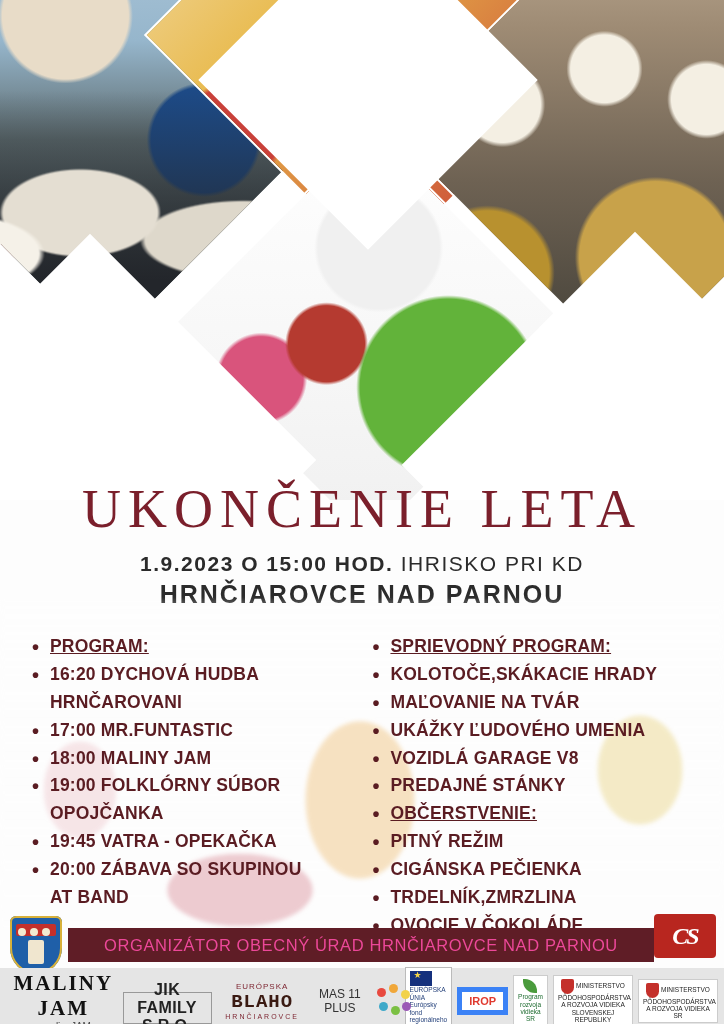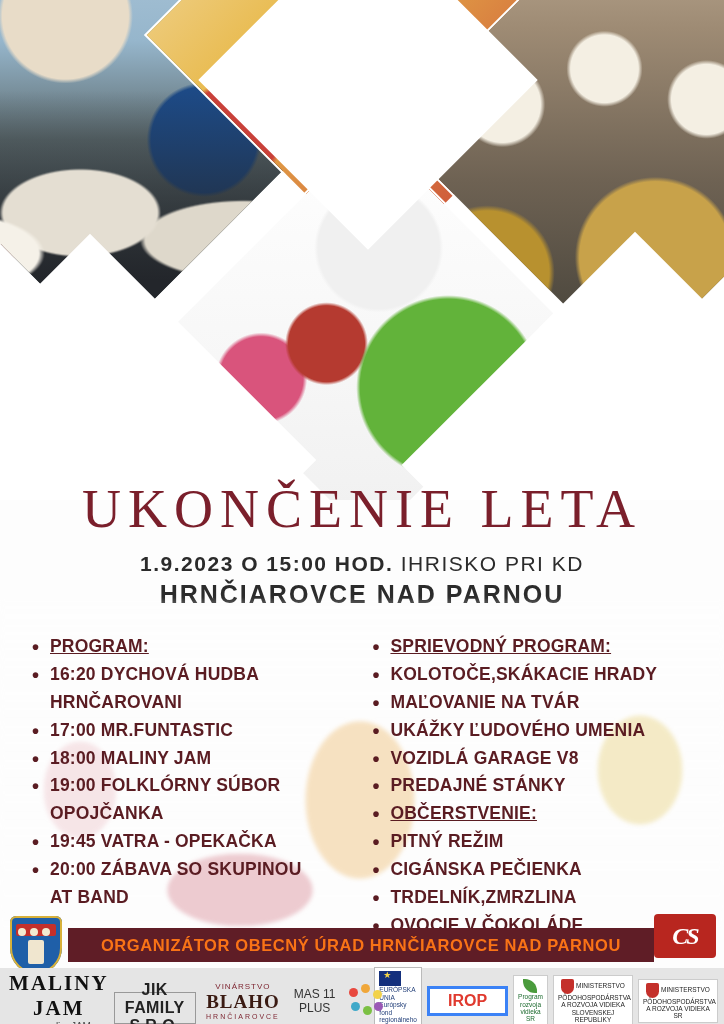--- a/index.html
+++ b/index.html
@@ -223,26 +223,26 @@
   ul.plist li.cont::before { content: ""; }
 
   
   .org-band {
     position: absolute;
     left: 68px;
     top: 928px;
     width: 586px;
     height: 34px;
     background: #5f1d26;
-    color: #f97316;
+    color: #ec4899;
     display: flex;
     align-items: center;
     justify-content: center;
     font-size: 16.5px;
-    font-weight: 700;
+    font-weight: 400;
     letter-spacing: 0.6px;
   }
 
   
   .crest {
     position: absolute;
     left: 10px;
     top: 916px;
     width: 52px;
     height: 58px;
@@ -344,21 +344,21 @@
     letter-spacing: 0.4px;
     margin-left: 4px;
   }
   .sp-blaho {
     width: 110px;
     margin-left: 10px;
     flex-direction: column;
   }
   .sp-blaho .t1 { font-size: 8px; letter-spacing: 1px; color: #7a1f2b; }
   .sp-blaho .t2 {
-    font-family: Liberation Serif, serif;
+    font-family: Liberation Mono, monospace;
     font-size: 19px; font-weight: 700; color: #3a1a12;
     letter-spacing: 1px;
   }
   .sp-blaho .t3 { font-size: 7px; letter-spacing: 2px; color: #7a1f2b; }
   .sp-mas {
     width: 130px;
     margin-left: 6px;
     gap: 6px;
   }
   .sp-mas .mastext {
@@ -399,23 +399,23 @@
     vertical-align: middle;
   }
   .eu-flag::after {
     content: "★";
     position: absolute;
     left: 4px; top: -1px;
     color: #f5d547;
     font-size: 9px;
   }
   .irop-box {
-    border: 3px solid #3b82f6;
-    padding: 3px 18px;
-    font-size: 16px;
+    border: 5px solid #3b82f6;
+    padding: 3px 7px;
+    font-size: 11px;
     font-weight: 700;
     color: #e03a2f;
     background: #fff;
   }
   .sk-box {
     border: 1px solid #ccc;
     padding: 3px 4px;
     font-size: 6.5px;
     color: #222;
     max-width: 70px;
@@ -536,21 +536,21 @@
     <div class="sp sp-maliny">
       <div class="big"><span>MALINY JAM</span></div>
       <div class="small">malinyJAM</div>
     </div>
 
     <div class="sp sp-jik">
       <span>JIK FAMILY S.R.O.</span>
     </div>
 
     <div class="sp sp-blaho">
-      <div class="t1">VINÁRSTVO</div>
+      <div class="t1">EURÓPSKA</div>
       <div class="t2">BLAHO</div>
       <div class="t3">HRNČIAROVCE</div>
     </div>
 
     <div class="sp sp-mas">
       <div class="mastext">MAS 11 PLUS</div>
       <div class="dots">
         <i style="left:0;top:4px;background:#e8493f"></i>
         <i style="left:12px;top:0;background:#f0a73a"></i>
         <i style="left:24px;top:6px;background:#f2d24a"></i>

